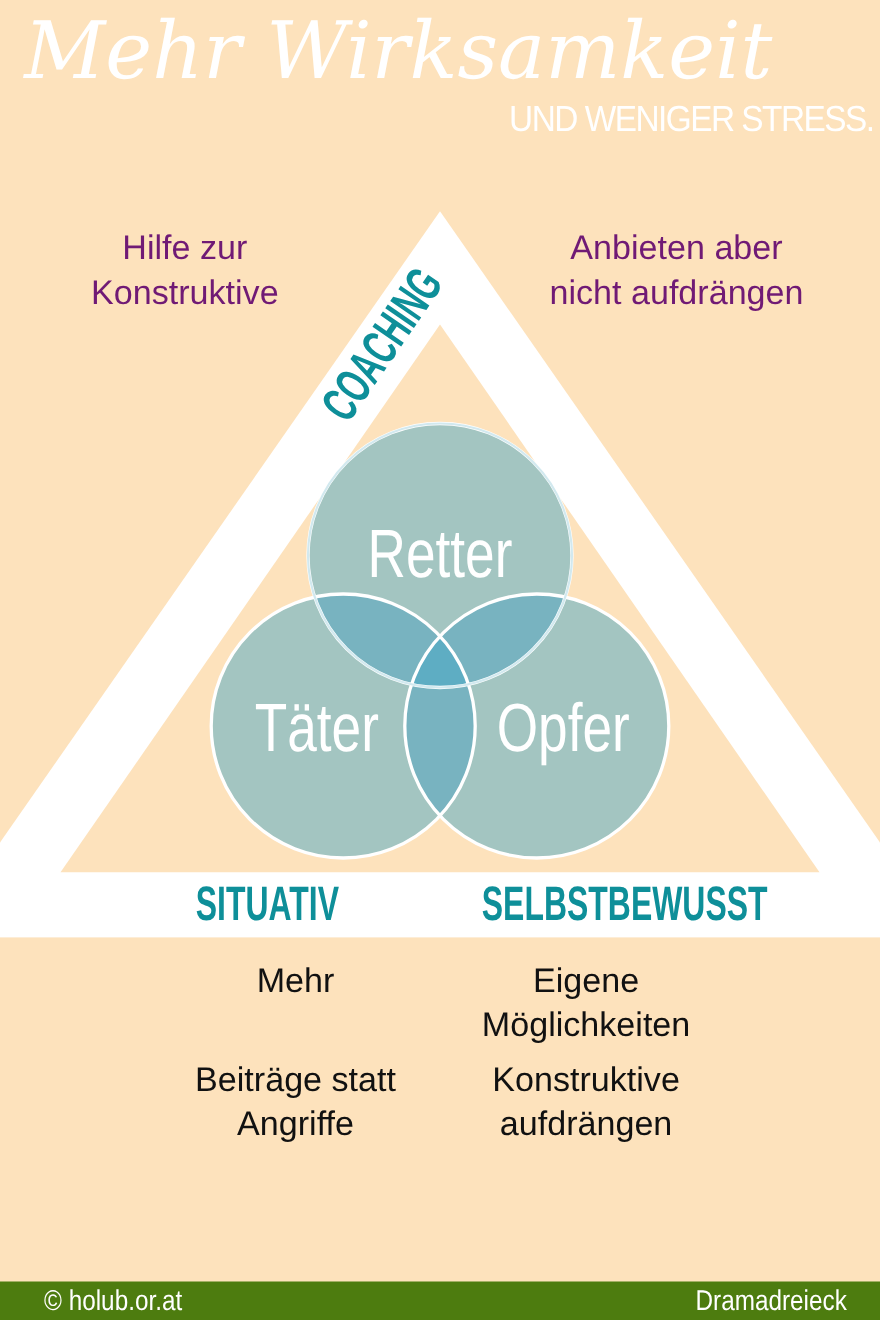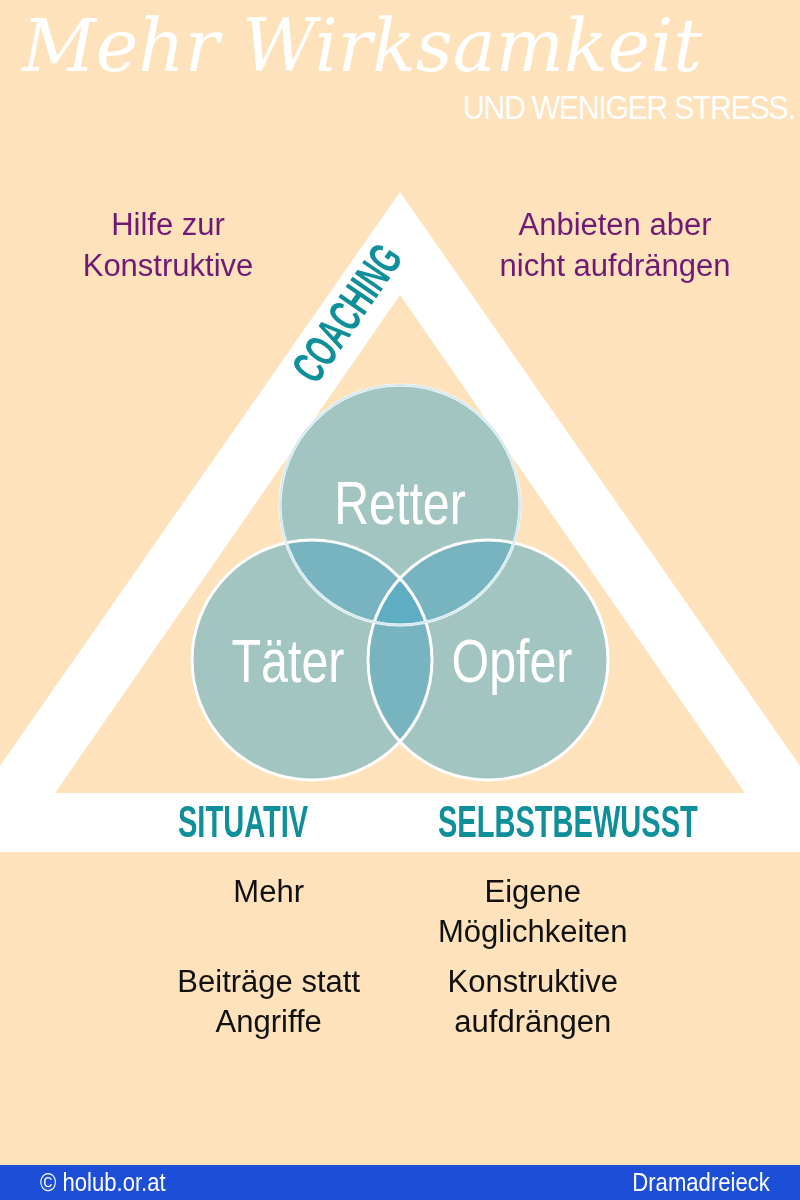--- a/index.html
+++ b/index.html
@@ -31,21 +31,21 @@
     color: #0e8f99; font-size: 44px; line-height: 50px; white-space: nowrap;
     font-family: "Liberation Sans", sans-serif; font-weight: bold;
     transform: scaleX(0.66); 
   }
   .bottom-text {
     font-size: 31px; line-height: 40px; color: #111; white-space: nowrap;
     font-family: "Liberation Sans", sans-serif;
   }
   .bottom-text p { margin: 0 0 10px 0; }
   .footer {
-    left: 0; top: 1165px; width: 800px; height: 35px; background: #1d4ed8;
+    left: 0; top: 1165px; width: 800px; height: 35px; background: #4d7c0f;
     color: #fff; font-size: 26px; line-height: 35px;
     font-family: "Liberation Sans", sans-serif;
   }
   .footer .left { position: absolute; left: 40px; top: 0; transform: scaleX(0.85); transform-origin: left center; white-space: nowrap; }
   .footer .right { position: absolute; right: 30px; top: 0; transform: scaleX(0.85); transform-origin: right center; white-space: nowrap; }
 </style>
 </head>
 <body>
 
 <div class="abs title">Mehr Wirksamkeit</div>

